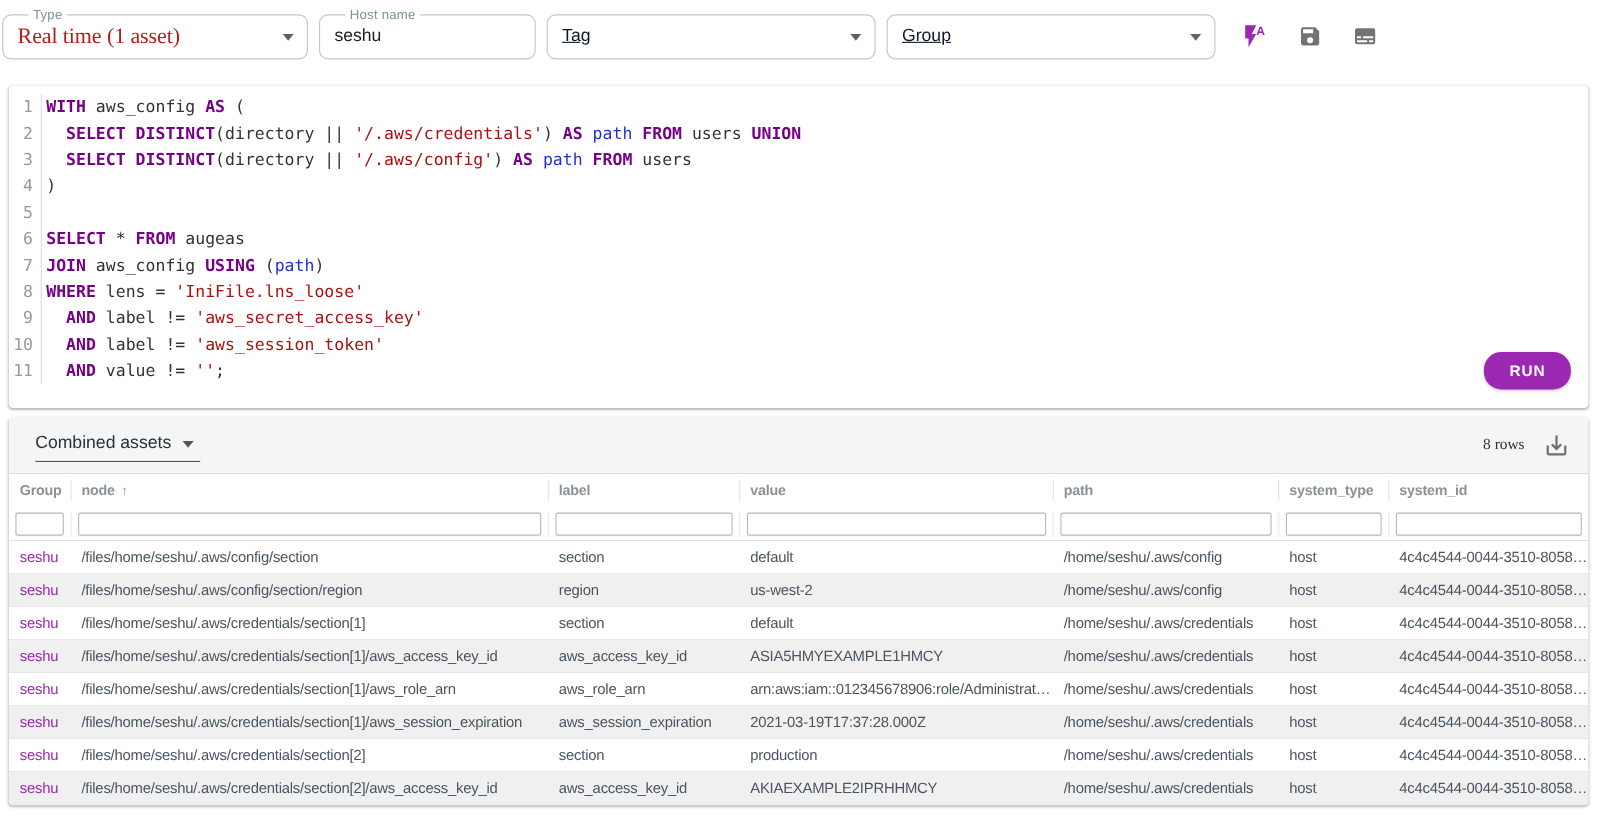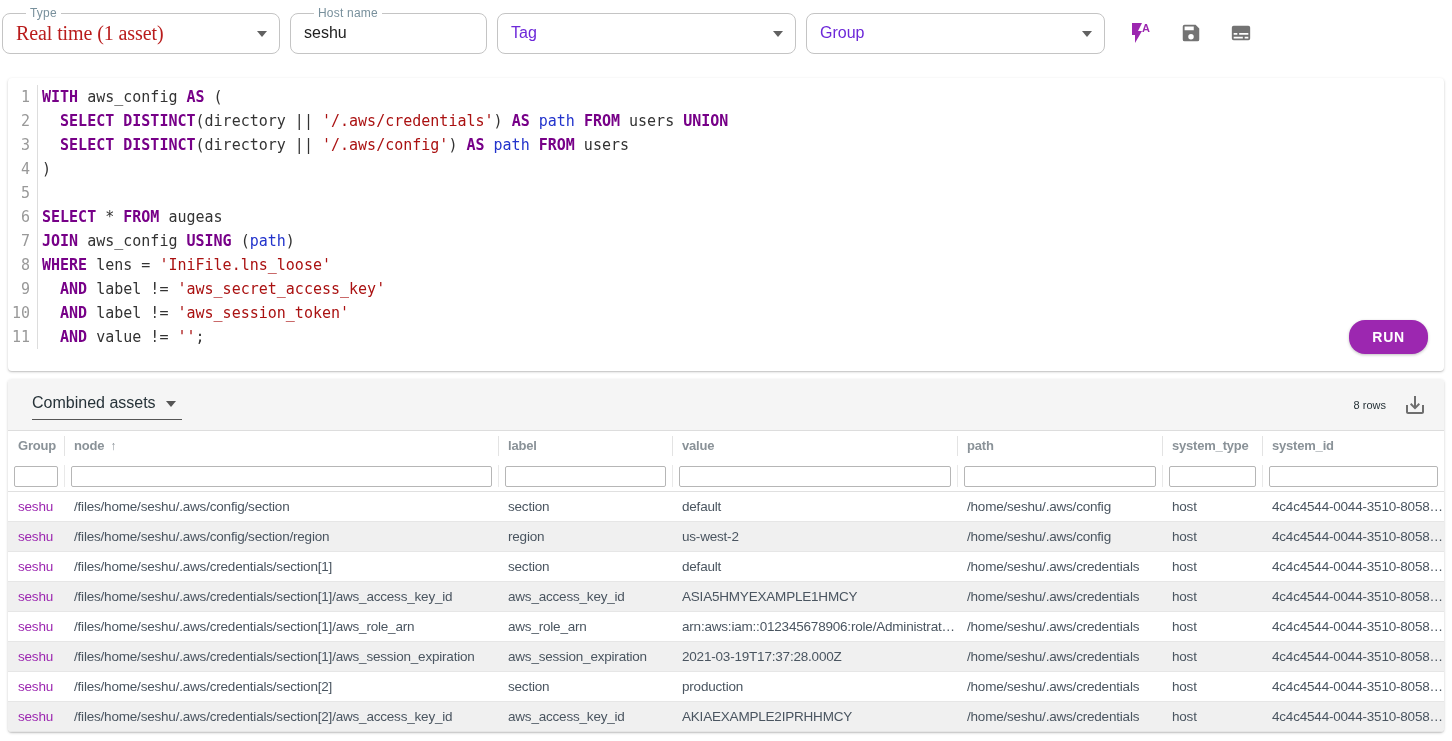--- a/index.html
+++ b/index.html
@@ -6,21 +6,21 @@
   html,body { width:1452px; height:741px; overflow:hidden; background:#fff;
     font-family:"Liberation Sans", sans-serif; }
 
   
   .toolbar { display:flex; align-items:center; height:70px; padding:0 0 0 2px; background:#fff; }
   .field { position:relative; height:41px; border:1px solid #c4c4c4; border-radius:8px;
     display:flex; align-items:center; margin-top:-4px; background:#fff; cursor:pointer; }
   .field .flabel { position:absolute; top:-8px; left:10px; font-size:12px; color:#78909c;
     background:#fff; padding:0 4px; letter-spacing:.2px;margin-left:13px; }
   .field .fvalue { font-size:20px; color:#b91c1c; padding-left:13px; letter-spacing:-0.1px;font-family:Liberation Serif, serif; }
-  .field .fplaceholder { font-size:16px; color:#6d28d9; padding-left:13px; }
+  .field .fplaceholder { font-size:16px; color:#0f172a; padding-left:13px;text-decoration:underline; }
   .field .caret { position:absolute; right:12px; top:17px; width:0; height:0;
     border-left:5px solid transparent; border-right:5px solid transparent; border-top:6px solid #616161; }
   .f-type { width:278px; }
   .f-host { width:197px; margin-left:10px; }
   .f-host input { border:0; outline:0; font-size:16px; color:#212121; width:160px;
     font-family:"Liberation Sans",sans-serif; }
   .f-tag  { width:299px; margin-left:10px; }
   .f-group{ width:299px; margin-left:10px; }
   .icon-btn { width:24px; height:24px; margin-top:-4px; cursor:pointer; display:flex;
     align-items:center; justify-content:center; background:none; border:none; }
@@ -49,21 +49,21 @@
   .results-card { margin:8px; background:#fff; border-radius:4px;
     box-shadow:0 1px 3px rgba(0,0,0,.18), 0 1px 1px rgba(0,0,0,.1); overflow:hidden; }
   .results-bar { height:52px; background:#f5f5f5; border-bottom:1px solid #ddd;
     display:flex; align-items:center; padding:0 16px 0 24px; }
   .source-select { display:inline-flex; align-items:center; gap:10px; font-size:16px;
     color:#263238; padding:4px 2px 7px 0; border-bottom:1px solid #555; cursor:pointer;
     min-width:150px; }
   .source-caret { width:0; height:0; border-left:5px solid transparent;
     border-right:5px solid transparent; border-top:6px solid #555; margin-top:3px; }
   .bar-right { margin-left:auto; display:flex; align-items:center; gap:16px; }
-  .rowcount { font-size:11px; color:#263238; }
+  .rowcount { font-size:14px; color:#263238;font-family:Liberation Serif, serif; }
   .dl-btn { background:none; border:none; cursor:pointer; width:26px; height:26px;
     display:flex; align-items:center; justify-content:center; }
 
   .grid-row { display:grid; grid-template-columns:57px 434px 174px 285px 205px 100px 1fr; }
   .thead { height:30px; align-items:center; }
   .hcell { font-size:13px; font-weight:bold; color:#8a9298; letter-spacing:-0.2px;
     padding-left:9px; height:20px; line-height:20px; border-right:1px solid #e3e3e3;
     cursor:pointer; white-space:nowrap; }
   .hcell:first-child { padding-left:10px; }
   .hcell:last-child { border-right:none; }

